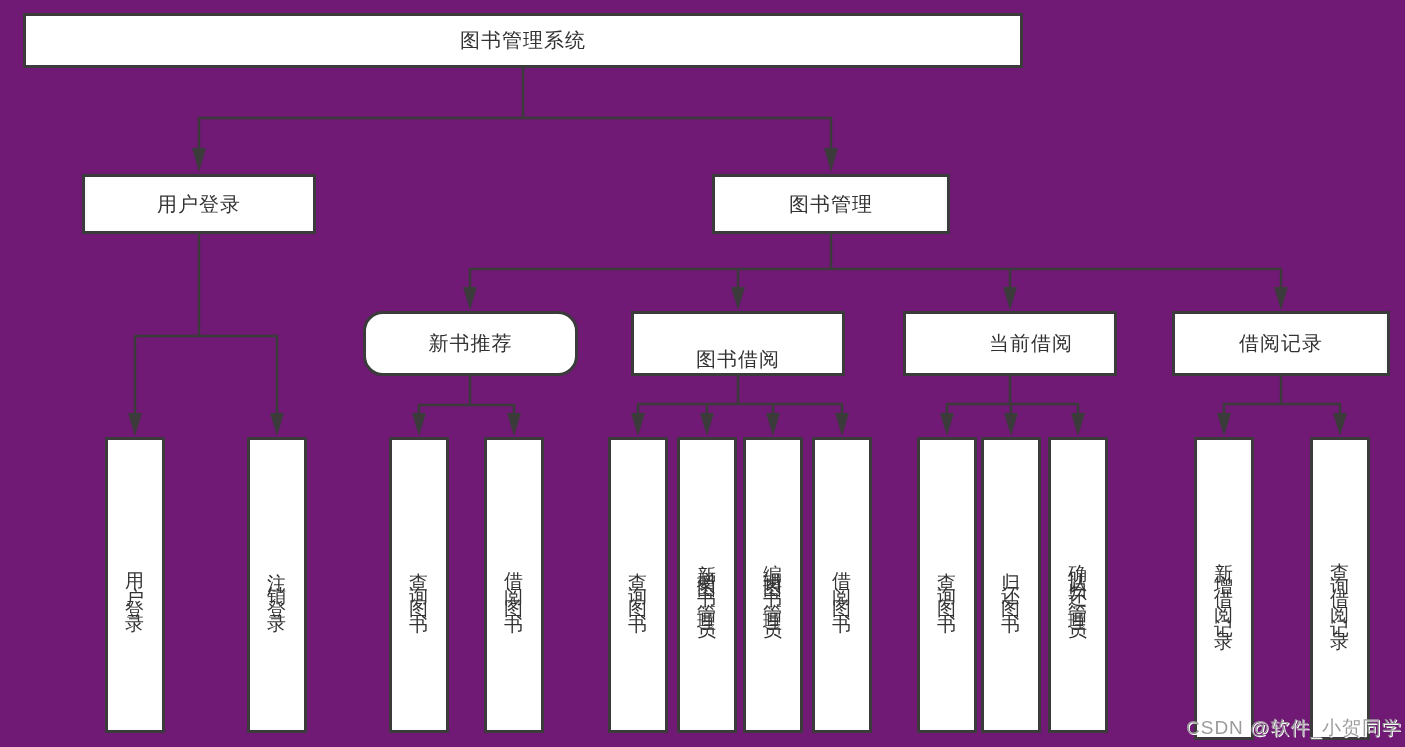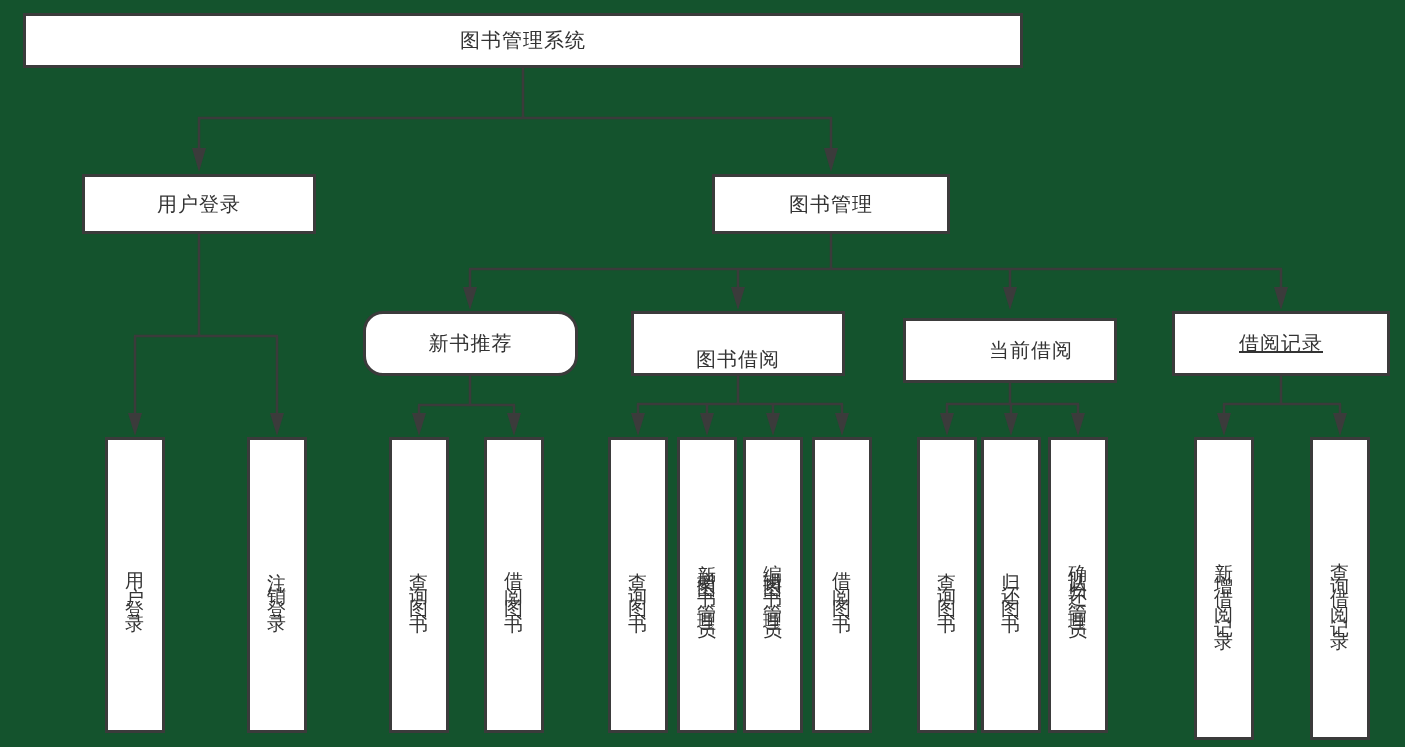--- a/index.html
+++ b/index.html
@@ -1,20 +1,20 @@
 <!DOCTYPE html>
 <html><head>
 <meta charset="utf-8">
 <style>
   html, body { margin: 0; padding: 0; background: #ffffff; }
   .canvas {
     position: relative;
     width: 1405px;
     height: 747px;
-    background: #14532d;
+    background: #701a75;
     font-family: "Liberation Sans", sans-serif;
     overflow: hidden;
   }
   svg.connectors {
     position: absolute;
     left: 0; top: 0;
     width: 1405px; height: 747px;
   }
   .box {
     position: absolute;
@@ -110,24 +110,24 @@
   <div class="box" style="left:712px; top:174px; width:238px; height:60px;">
     <span class="hlabel">图书管理</span>
   </div>
 
   <div class="box" style="left:363px; top:311px; width:215px; height:65px;border-radius:20px;">
     <span class="hlabel">新书推荐</span>
   </div>
   <div class="box" style="left:631px; top:311px; width:214px; height:65px;align-items:flex-end;">
     <span class="hlabel">图书借阅</span>
   </div>
-  <div class="box" style="left:903px; top:318px; width:214px; height:65px;padding-left:42px;">
+  <div class="box" style="left:903px; top:311px; width:214px; height:65px;padding-left:42px;">
     <span class="hlabel">当前借阅</span>
   </div>
-  <div class="box" style="left:1172px; top:311px; width:218px; height:65px;text-decoration:underline;">
+  <div class="box" style="left:1172px; top:311px; width:218px; height:65px;">
     <span class="hlabel">借阅记录</span>
   </div>
 
   <div class="box leaf" style="left:105px; top:437px; width:60px; height:296px;">
     <span class="vtext wide-space">用户登录</span>
   </div>
   <div class="box leaf" style="left:247px; top:437px; width:60px; height:296px;">
     <span class="vtext wide-space">注销登录</span>
   </div>
 
@@ -161,14 +161,15 @@
     <span class="vtext">确认归还（管理员）</span>
   </div>
 
   <div class="box leaf" style="left:1194px; top:437px; width:60px; height:303px;">
     <span class="vtext wide-space">新增借阅记录</span>
   </div>
   <div class="box leaf" style="left:1310px; top:437px; width:60px; height:303px;">
     <span class="vtext wide-space">查询借阅记录</span>
   </div>
 
+  <div class="watermark">CSDN @软件_小贺同学</div>
 
 </div>
 
 </body></html>

